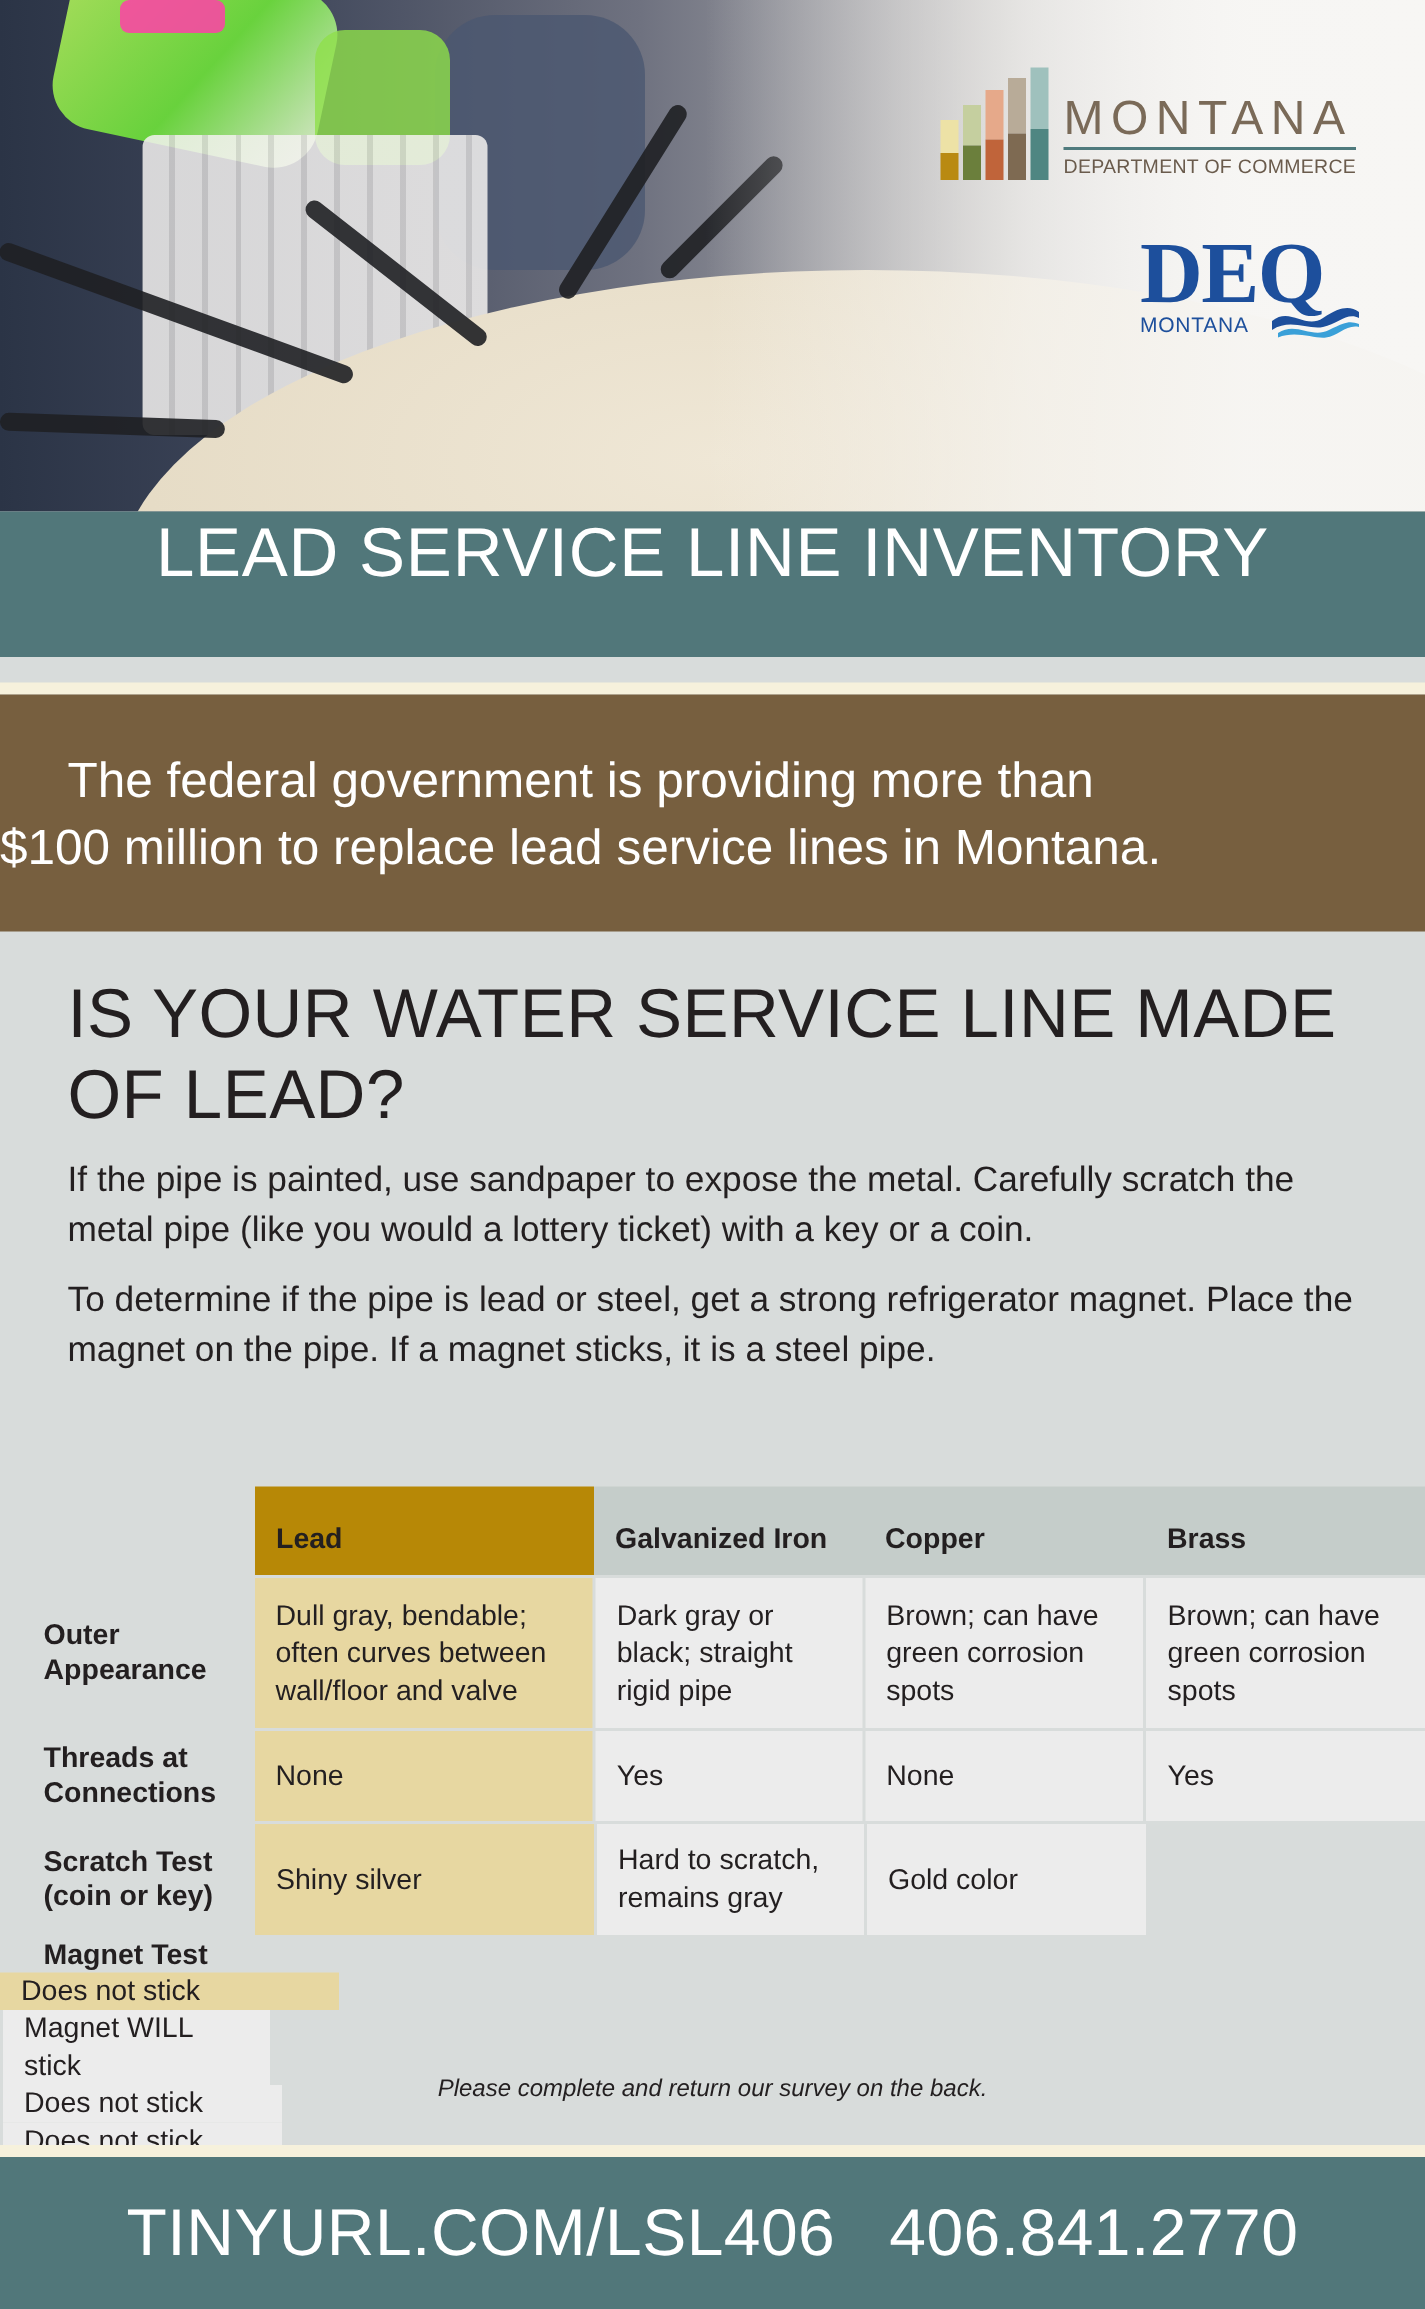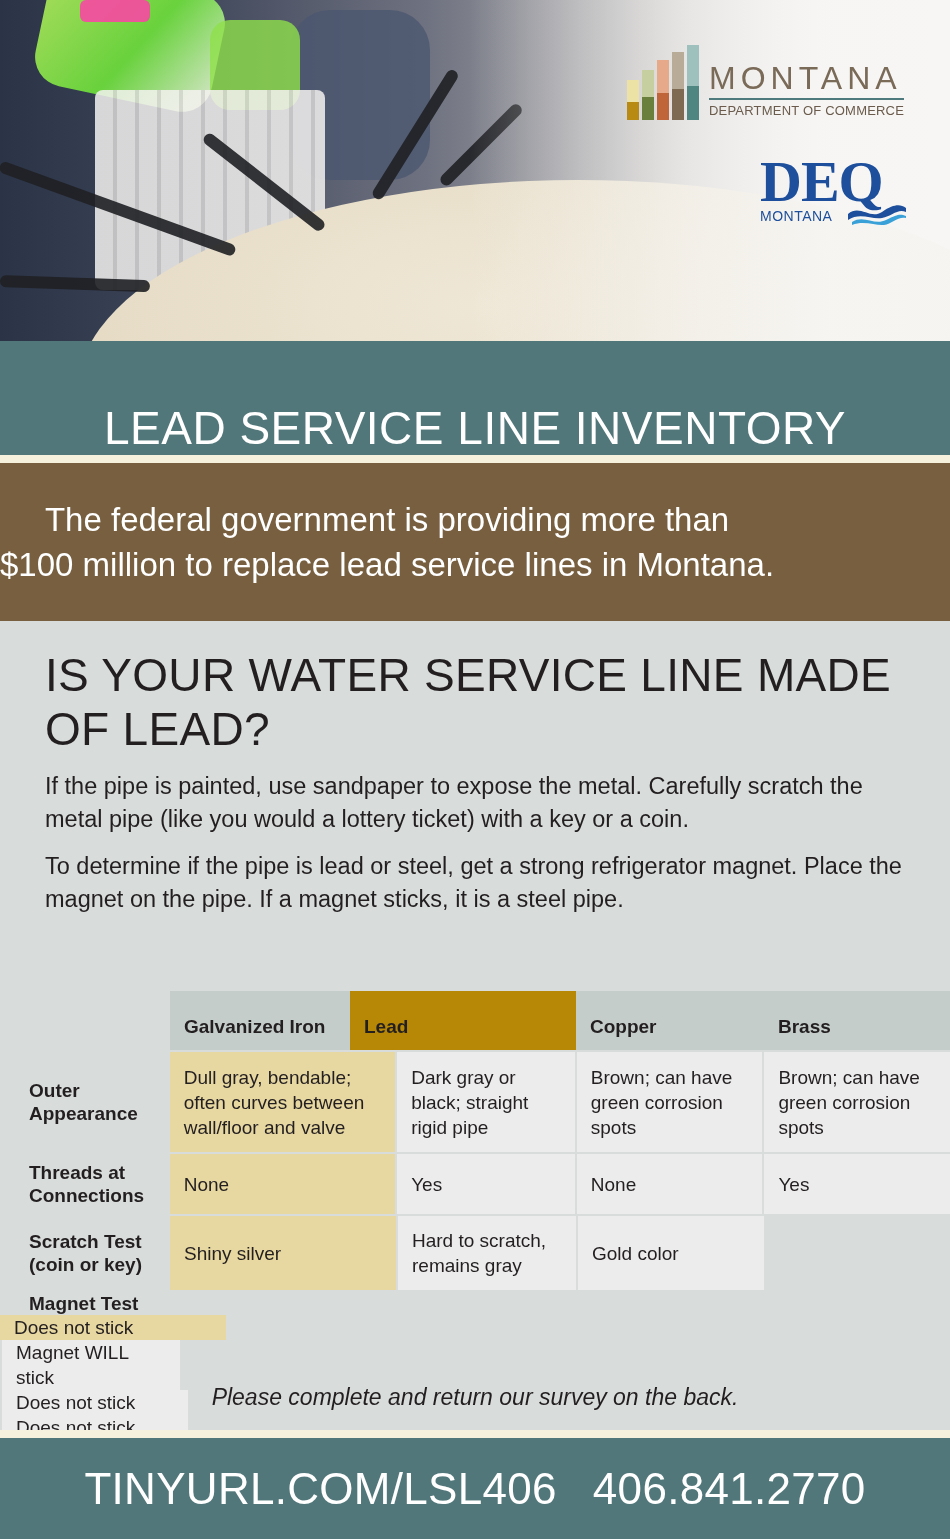--- a/index.html
+++ b/index.html
@@ -27,21 +27,21 @@
   .mt-text { margin-left: 10px; padding-bottom: 2px; }
   .mt-name { font-size: 32px; letter-spacing: 5px; color: #7a6a58; line-height: 32px; }
   .mt-rule { height: 2px; background: #4f7a7d; margin: 4px 0 3px; }
   .mt-dept { font-size: 13px; color: #6a5b4c; letter-spacing: .2px; }
   .deq { position: absolute; left: 758px; top: 152px; width: 150px; height: 80px; }
   .deq-word { position: absolute; left: 2px; top: 0; font-family: "Liberation Serif", serif; font-weight: bold; font-size: 58px; color: #1d4f9c; line-height: 60px; letter-spacing: -1px; }
   .deq-mt { position: absolute; left: 2px; top: 56px; font-size: 14px; color: #1d4f9c; letter-spacing: .5px; }
   .deq-wave { position: absolute; left: 90px; top: 46px; }
 
   
-  .title-band { position: absolute; left: 0; top: 341px; width: 950px; height: 114px; background: #51777a; display: flex; align-items: flex-end; justify-content: center; }
+  .title-band { position: absolute; left: 0; top: 341px; width: 950px; height: 97px; background: #51777a; display: flex; align-items: flex-start; justify-content: center; }
   .title-band h1 { font-weight: normal; color: #fff; font-size: 46px; letter-spacing: .5px; }
   .cream1 { position: absolute; left: 0; top: 455px; width: 950px; height: 8px; background: #f6f1dc; }
   .brown-band { position: absolute; left: 0; top: 463px; width: 950px; height: 158px; background: #775f3f; display: flex; align-items: center; justify-content: flex-start; text-align: center; }
   .brown-band p { color: #fff; font-size: 33px; line-height: 45px; }
 
   
   .content { position: absolute; left: 45px; top: 648px; width: 870px; }
   .content h2 { font-weight: normal; font-size: 46px; color: #231f20; letter-spacing: .3px; margin-bottom: 14px; }
   .content p { font-size: 23.5px; line-height: 33px; color: #231f20; margin-bottom: 14px; }
 
@@ -57,21 +57,21 @@
   .hdr .cell { font-weight: bold; height: 59px; padding-top: 12px; background: #c5cdca; }
   .hdr .c-lead { background: #b78806; }
   .hdr .c-gal { margin-left: 0; width: 180px; }
   .hdr .c-cop, .hdr .c-bra { margin-left: 0; width: 188px; }
   .hdr .c-bra { width: 186px; }
   .body-row { margin-top: 2px; }
   .body-row .cell { background: #ececec; }
   .body-row .c-lead { background: #e7d7a1; }
   .r1 { height: 100px; } .r2 { height: 60px; } .r3 { height: 74px; } .r4 { height: 70px; flex-direction: column; }
 
-  .note { position: absolute; left: 0; top: 1384px; width: 950px; text-align: center; font-style: italic; font-size: 23px; color: #231f20; }
+  .note { position: absolute; left: 0; top: 1384px; width: 950px; text-align: center; font-style: italic; font-size: 16px; color: #231f20; }
 
   
   .cream2 { position: absolute; left: 0; top: 1430px; width: 950px; height: 8px; background: #f6f1dc; }
   .footer { position: absolute; left: 0; top: 1438px; width: 950px; height: 101px; background: #51777a; display: flex; align-items: center; justify-content: center; gap: 36px; }
   .footer span { color: #fff; font-size: 44px; letter-spacing: .3px; }
 </style>
 </head>
 <body>
 
 <div class="hero">
@@ -142,22 +142,22 @@
 
 <div class="content">
   <h2>IS YOUR WATER SERVICE LINE MADE OF LEAD?</h2>
   <p>If the pipe is painted, use sandpaper to expose the metal. Carefully scratch the metal pipe (like you would a lottery ticket) with a key or a coin.</p>
   <p>To determine if the pipe is lead or steel, get a strong refrigerator magnet. Place the magnet on the pipe. If a magnet sticks, it is a steel pipe.</p>
 </div>
 
 <div class="tbl">
   <div class="row hdr">
     <div class="rowlabel"></div>
+    <div class="cell c-lead">Lead</div>
     <div class="cell c-gal">Galvanized Iron</div>
-    <div class="cell c-lead">Lead</div>
     <div class="cell c-cop">Copper</div>
     <div class="cell c-bra">Brass</div>
   </div>
 
   <div class="row body-row r1">
     <div class="rowlabel">Outer Appearance</div>
     <div class="cell c-lead">Dull gray, bendable; often curves between wall/floor and valve</div>
     <div class="cell c-gal">Dark gray or black; straight rigid pipe</div>
     <div class="cell c-cop">Brown; can have green corrosion spots</div>
     <div class="cell c-bra">Brown; can have green corrosion spots</div>

